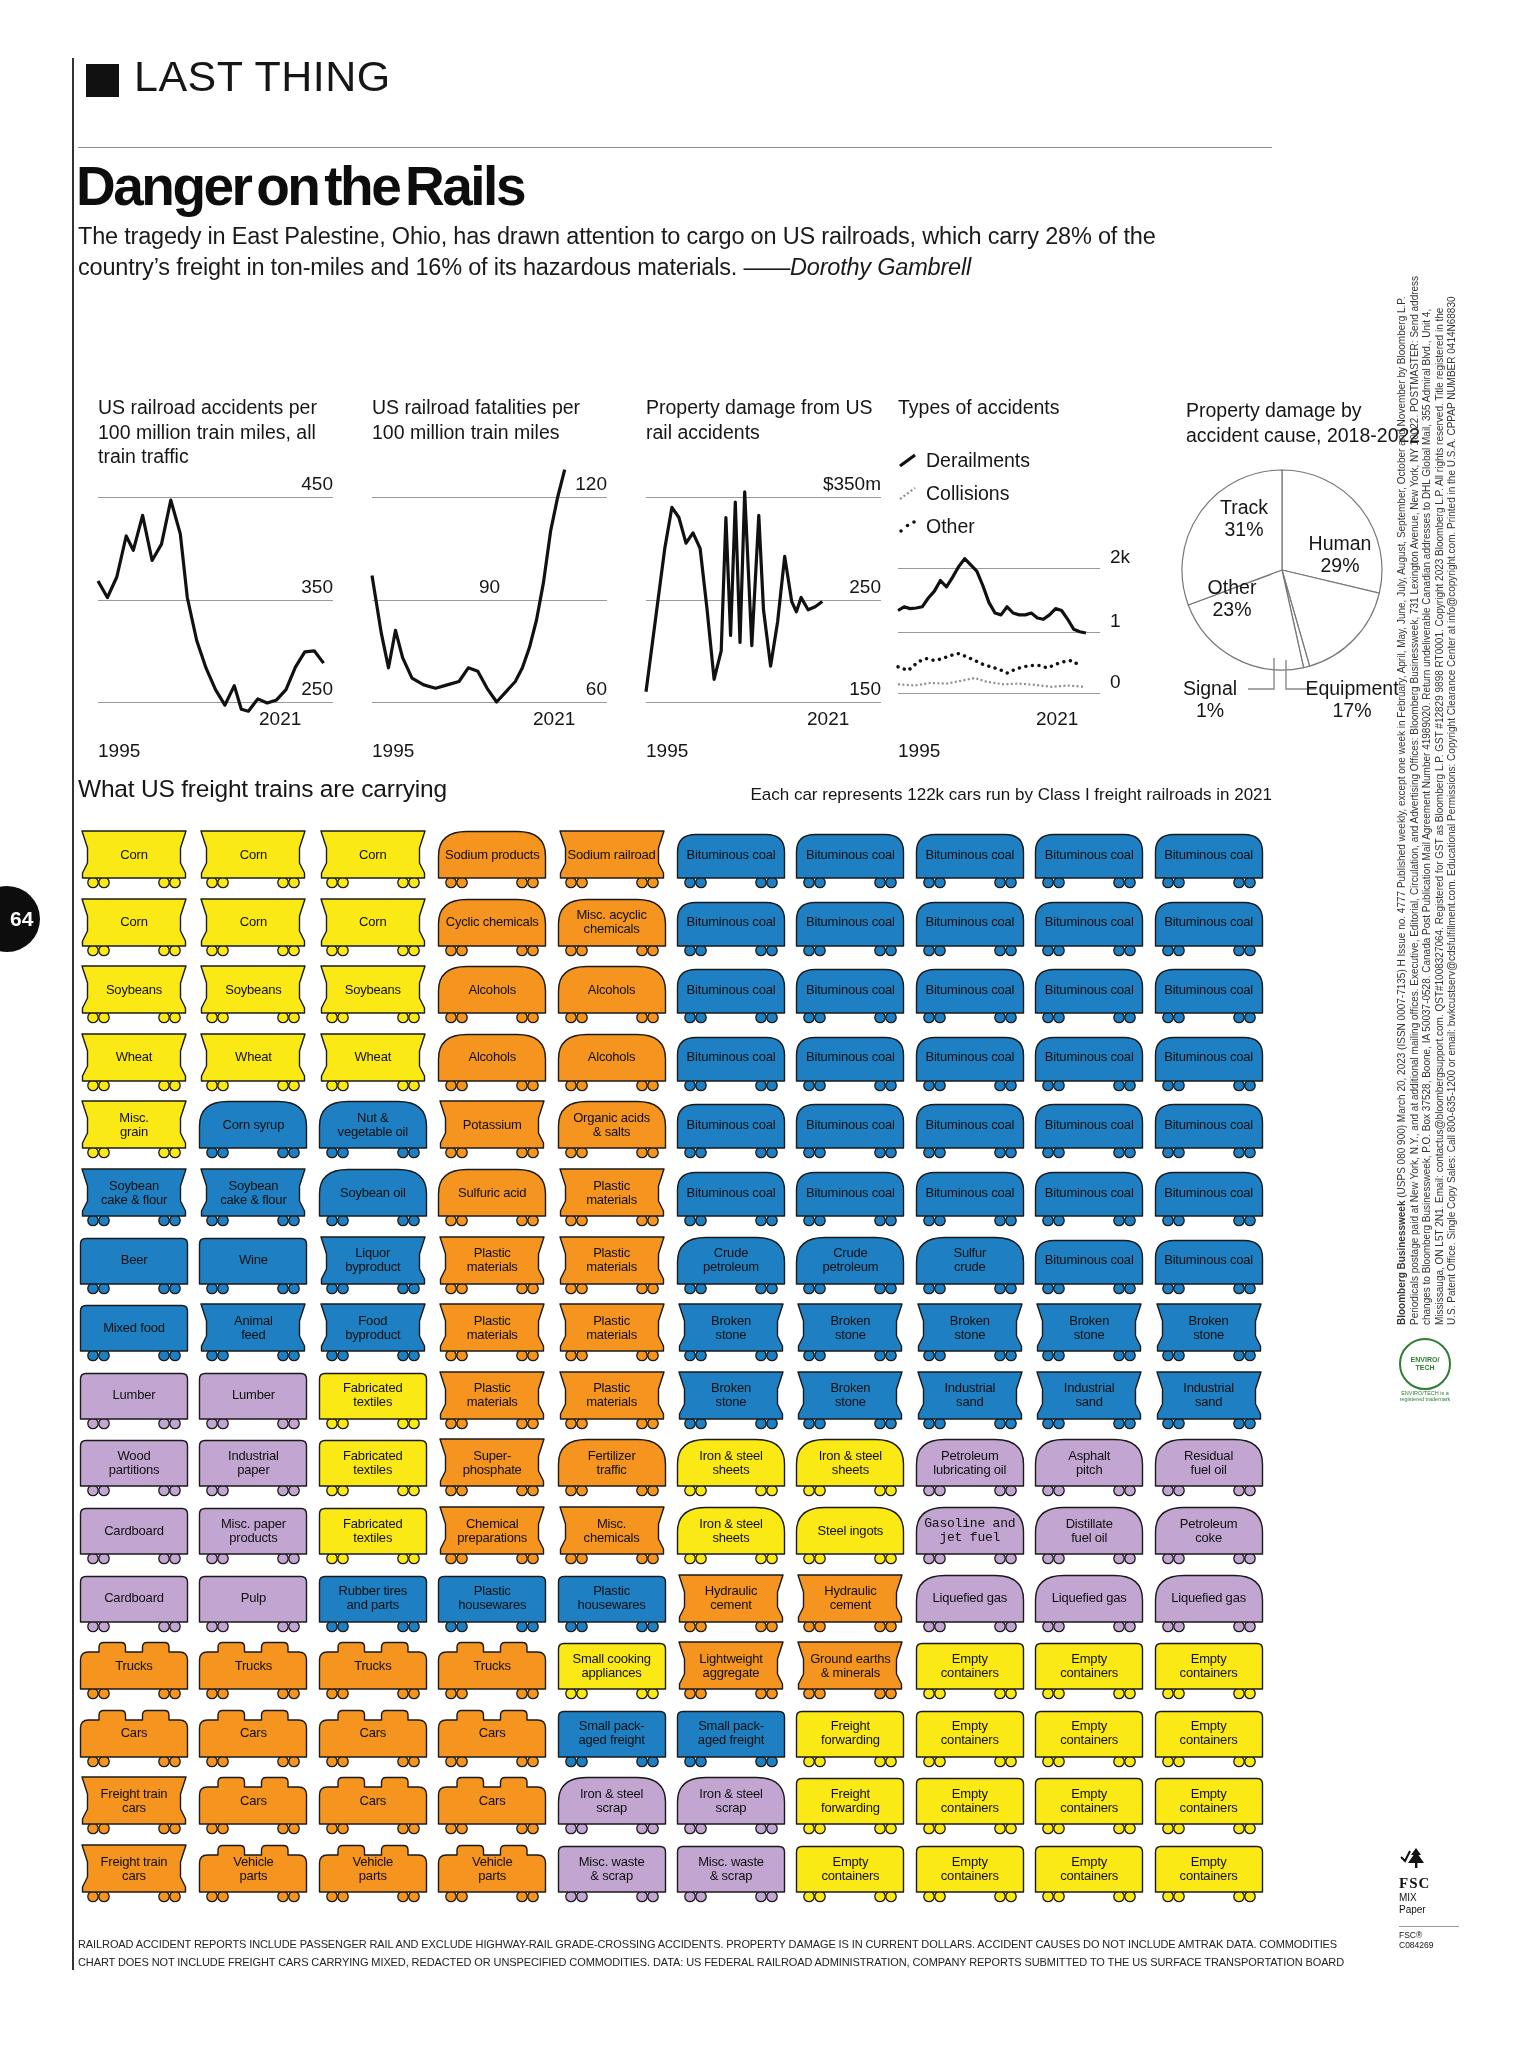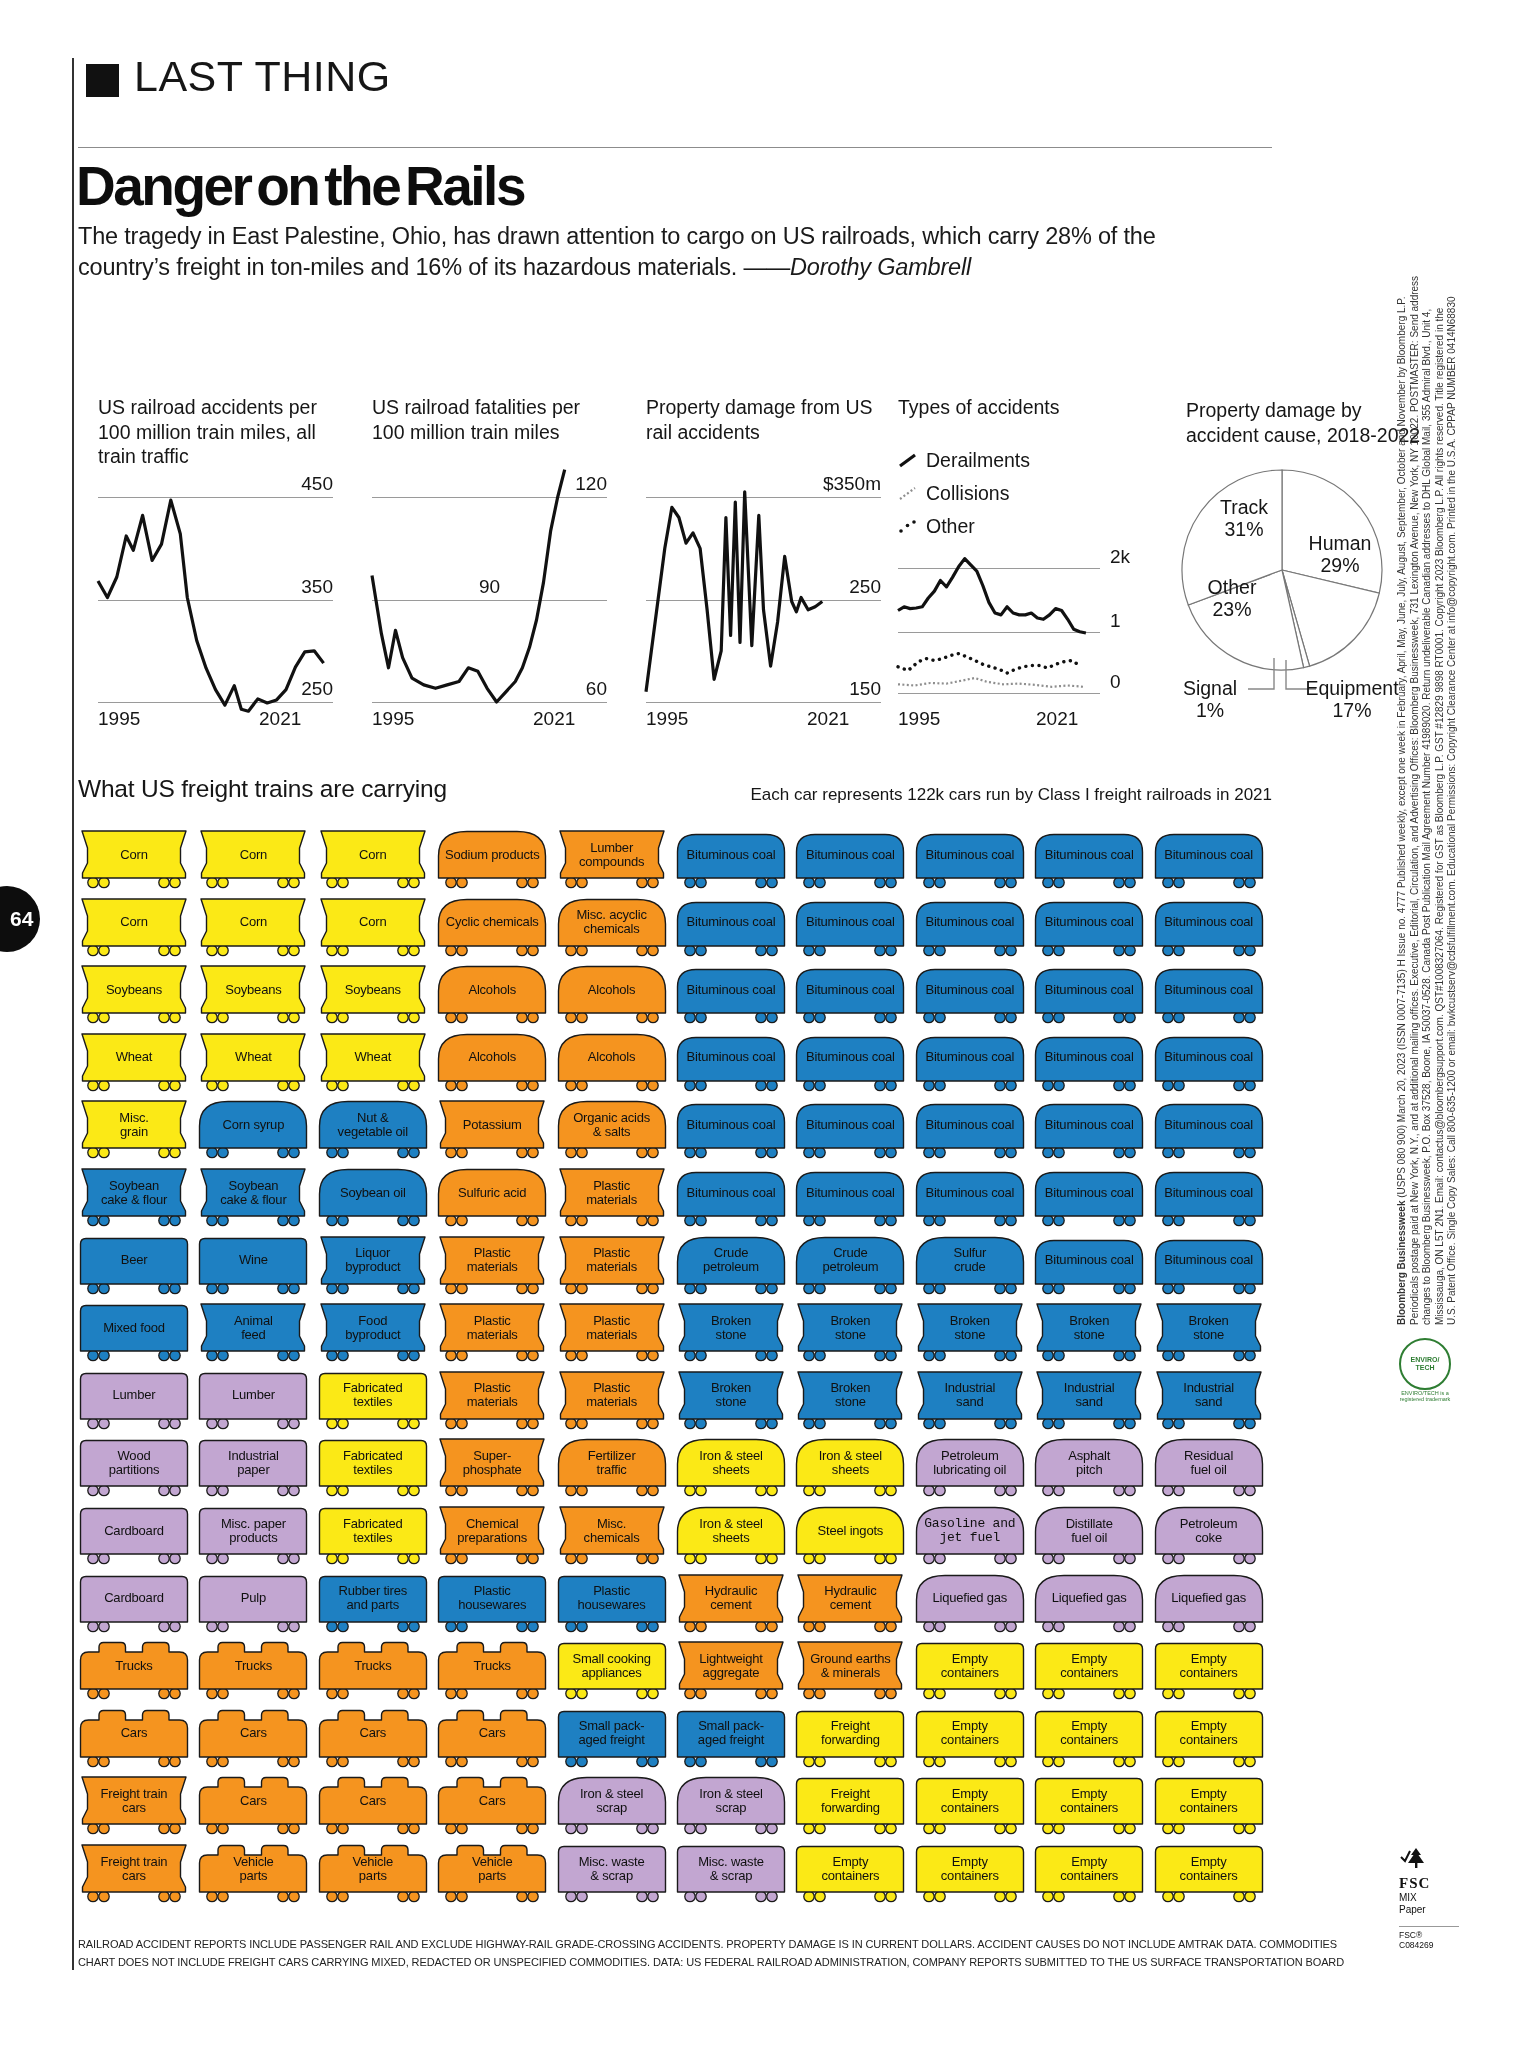--- a/index.html
+++ b/index.html
@@ -13,21 +13,21 @@
   #head-rule{left:78px;top:147px;width:1194px;height:1px;background:#8c8c8c;}
   #page-title{left:76px;top:154px;font-size:55px;font-weight:800;letter-spacing:-2.5px;word-spacing:-7px;color:#0d0d0d;}
   #intro{left:78px;top:221px;font-size:23.5px;line-height:31px;color:#1a1a1a;letter-spacing:-.2px;}
   #intro em{font-style:italic;}
   
   .chart{position:absolute;top:395px;height:350px;}
   .ct{font-size:19.5px;line-height:24.5px;color:#161616;}
   .gl{position:absolute;height:1px;background:#9a9a9a;left:0;}
   .glab{position:absolute;font-size:19px;color:#161616;}
   .years{position:absolute;top:313px;left:0;right:0;font-size:19px;color:#161616;}
-  .yr-l{position:absolute;left:0;}
+  .yr-l{position:absolute;left:0;margin-top:32px;}
   .yr-r{position:absolute;}
   .ln-thick{fill:none;stroke:#111;stroke-width:3.2px;stroke-linejoin:round;}
   .ln-hatch{fill:none;stroke:#8e8e8e;stroke-width:2.2px;stroke-dasharray:2 2.4;}
   .ln-dots{fill:none;stroke:#111;stroke-width:3.4px;stroke-linecap:round;stroke-dasharray:.1 6.5;}
   .leg-row{position:absolute;left:0;display:flex;align-items:center;gap:8px;font-size:19.5px;color:#161616;}
   
   .pie-txt{font-size:19.5px;fill:#161616;}
   .pie-slice{fill:#fff;stroke:#777;stroke-width:1.2px;}
   .callout{fill:none;stroke:#888;stroke-width:1.4px;}
   
@@ -227,21 +227,21 @@
         <div class="car-label">Sodium products</div>
       </div>
       <div class="car" style="left: 555.6px; top: 828px;">
         <svg width="112" height="62" viewBox="0 0 112 62">
           <circle cx="15" cy="54.5" r="5.2" fill="#F5941F" stroke="#1a1a1a" stroke-width="1.3"></circle>
           <circle cx="26" cy="54.5" r="5.2" fill="#F5941F" stroke="#1a1a1a" stroke-width="1.3"></circle>
           <circle cx="86" cy="54.5" r="5.2" fill="#F5941F" stroke="#1a1a1a" stroke-width="1.3"></circle>
           <circle cx="97" cy="54.5" r="5.2" fill="#F5941F" stroke="#1a1a1a" stroke-width="1.3"></circle>
           <path d="M4 3 L108 3 L102.5 20 L102.5 35 L107.5 45 L107.5 50 L4.5 50 L4.5 45 L9.5 35 L9.5 20 Z" fill="#F5941F" stroke="#1a1a1a" stroke-width="1.4" stroke-linejoin="round"></path>
         </svg>
-        <div class="car-label">Lumber compounds</div>
+        <div class="car-label">Sodium railroad</div>
       </div>
       <div class="car" style="left: 675px; top: 828px;">
         <svg width="112" height="62" viewBox="0 0 112 62">
           <circle cx="15" cy="54.5" r="5.2" fill="#1E80C2" stroke="#1a1a1a" stroke-width="1.3"></circle>
           <circle cx="26" cy="54.5" r="5.2" fill="#1E80C2" stroke="#1a1a1a" stroke-width="1.3"></circle>
           <circle cx="86" cy="54.5" r="5.2" fill="#1E80C2" stroke="#1a1a1a" stroke-width="1.3"></circle>
           <circle cx="97" cy="54.5" r="5.2" fill="#1E80C2" stroke="#1a1a1a" stroke-width="1.3"></circle>
           <path d="M2.5 50 L2.5 24 Q2.5 6.5 21 6.5 L91 6.5 Q109.5 6.5 109.5 24 L109.5 50 Z" fill="#1E80C2" stroke="#1a1a1a" stroke-width="1.4" stroke-linejoin="round"></path>
         </svg>
         <div class="car-label">Bituminous coal</div>

